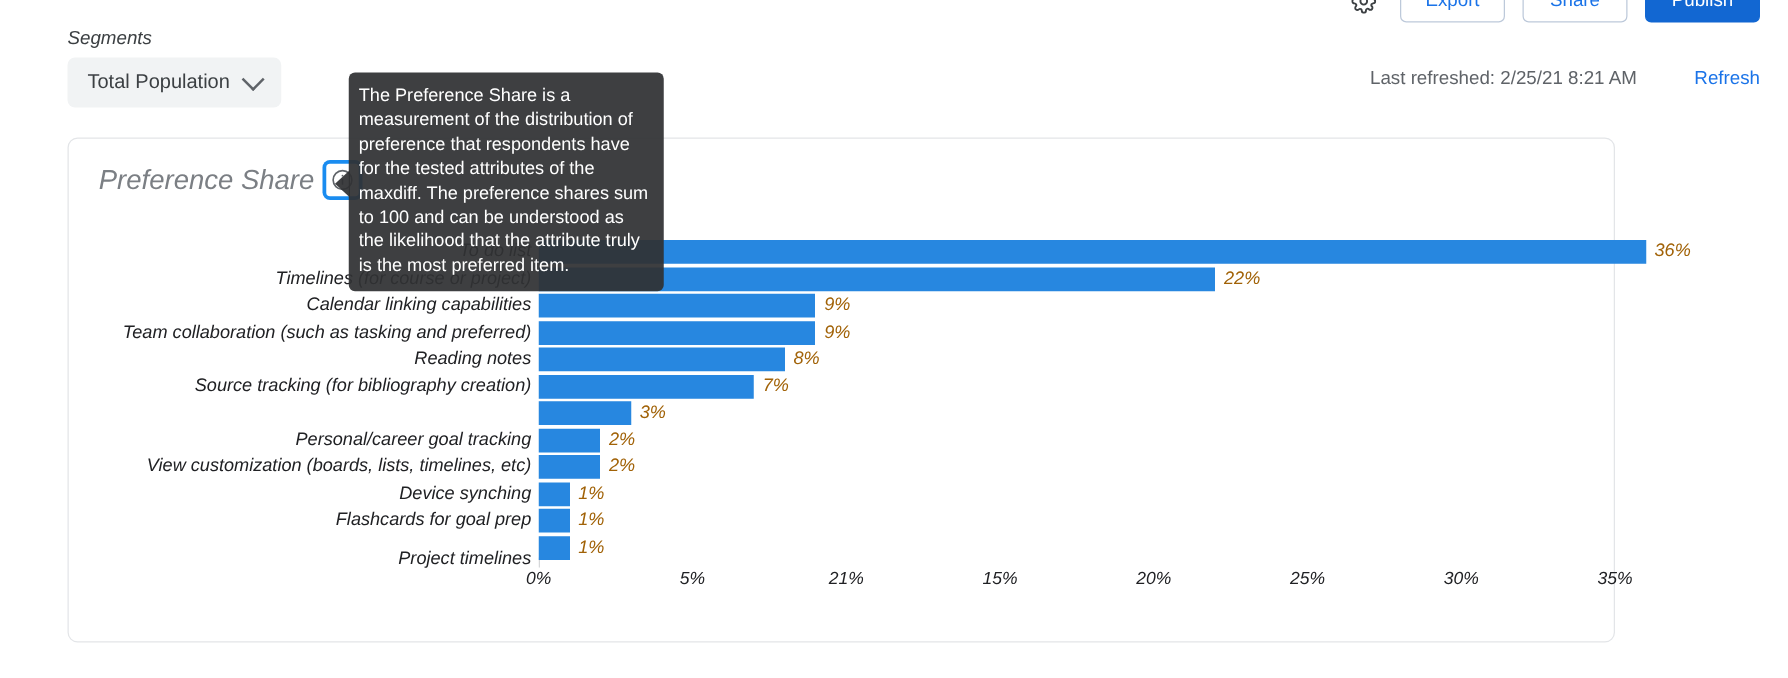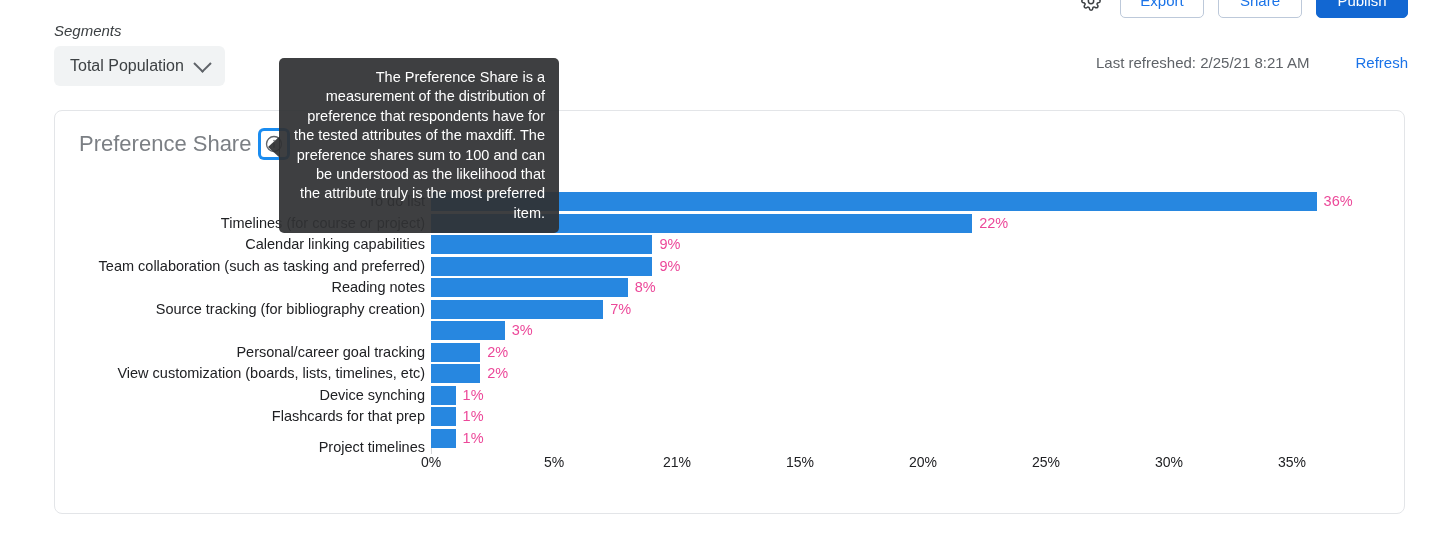--- a/index.html
+++ b/index.html
@@ -43,55 +43,55 @@
 
   
   .refresh-row { position: absolute; right: 22px; top: 54px;
                  display: flex; align-items: center; gap: 46px; }
   .refresh-meta { font-size: 15px; color: #5f6368; text-align: center; }
   .refresh-link { font-size: 15px; color: #1a73e8; cursor: pointer;
                   text-decoration: none; }
 
   
   .card { position: absolute; left: 54px; top: 110px;
-          width: 1351px; height: 404px;
+          width: 1238px; height: 404px;
           background: #ffffff; border: 1px solid #e3e5e8;
-          border-radius: 8px; box-sizing: border-box; }
+          border-radius: 8px; box-sizing: border-box; font-style: italic; }
 
   .card-title-row { position: absolute; left: 24px; top: 20px;
                     display: flex; align-items: center; gap: 10px; }
   .card-title { font-size: 22px; color: #7b7f84; }
   .info-icon { width: 26px; height: 26px; border-radius: 3px;
                box-shadow: 0 0 0 3px #1a8cf0;
                background: #ffffff; display: flex;
                align-items: center; justify-content: center; cursor: pointer; }
   .info-icon svg { display: block; }
 
   
   .chart { position: absolute; left: 0; top: 0; width: 1351px; height: 404px; }
   .cat-label { position: absolute; right: 0; width: 372px; text-align: right;
                font-size: 14.5px; color: #202124; white-space: nowrap;
                line-height: 19px; }
   .bar { position: absolute; height: 19px; background: #2787e0; }
-  .bar-val { position: absolute; font-size: 14.5px; color: #ec4899;
+  .bar-val { position: absolute; font-size: 14.5px; color: #a16207;
              line-height: 19px; white-space: nowrap; }
 
   .axis { position: absolute; left: 0; top: 343px; width: 1351px; height: 30px; }
   .tick { position: absolute; font-size: 14px; color: #202124;
           transform: translateX(-50%); white-space: nowrap; }
   .tick-mark { position: absolute; top: -8px; width: 1px; height: 8px;
                background: #d6d8da; }
 
   
   .tooltip { position: absolute; left: 279px; top: 58px;
-             width: 280px; padding: 10px 14px;
+             width: 252px; padding: 10px 8px;
              background: rgba(48,49,51,0.935);
              border-radius: 5px; box-sizing: border-box;
              color: #ffffff; font-size: 14.5px; line-height: 19.4px;
-             text-align: right; z-index: 40; }
+             text-align: left; z-index: 40; }
   .tooltip-arrow { position: absolute; left: -11px; top: 78px;
                    width: 0; height: 0;
                    border-top: 11px solid transparent;
                    border-bottom: 11px solid transparent;
                    border-right: 12px solid rgba(48,49,51,0.935); }
 </style>
 </head>
 <body>
 
 <div id="root">
@@ -167,21 +167,21 @@
         <div class="bar-val" style="top: 210px; left: 456.8px;">3%</div>
         <div class="cat-label" style="top: 231.5px; left: -2px;">Personal/career goal tracking</div>
         <div class="bar" style="top: 231.5px; left: 376px; width: 49.2px; background: rgb(39, 135, 224);"></div>
         <div class="bar-val" style="top: 231.5px; left: 432.2px;">2%</div>
         <div class="cat-label" style="top: 253px; left: -2px;">View customization (boards, lists, timelines, etc)</div>
         <div class="bar" style="top: 253px; left: 376px; width: 49.2px; background: rgb(39, 135, 224);"></div>
         <div class="bar-val" style="top: 253px; left: 432.2px;">2%</div>
         <div class="cat-label" style="top: 274.5px; left: -2px;">Device synching</div>
         <div class="bar" style="top: 274.5px; left: 376px; width: 24.6px; background: rgb(39, 135, 224);"></div>
         <div class="bar-val" style="top: 274.5px; left: 407.6px;">1%</div>
-        <div class="cat-label" style="top: 296px; left: -2px;">Flashcards for that prep</div>
+        <div class="cat-label" style="top: 296px; left: -2px;">Flashcards for goal prep</div>
         <div class="bar" style="top: 296px; left: 376px; width: 24.6px; background: rgb(39, 135, 224);"></div>
         <div class="bar-val" style="top: 296px; left: 407.6px;">1%</div>
         <div class="cat-label" style="top: 327px; left: -2px;">Project timelines</div>
         <div class="bar" style="top: 317.5px; left: 376px; width: 24.6px; background: rgb(39, 135, 224);"></div>
         <div class="bar-val" style="top: 317.5px; left: 407.6px;">1%</div>
       </div>
   </div>
 
   <div class="tooltip">
     <div class="tooltip-arrow"></div>

